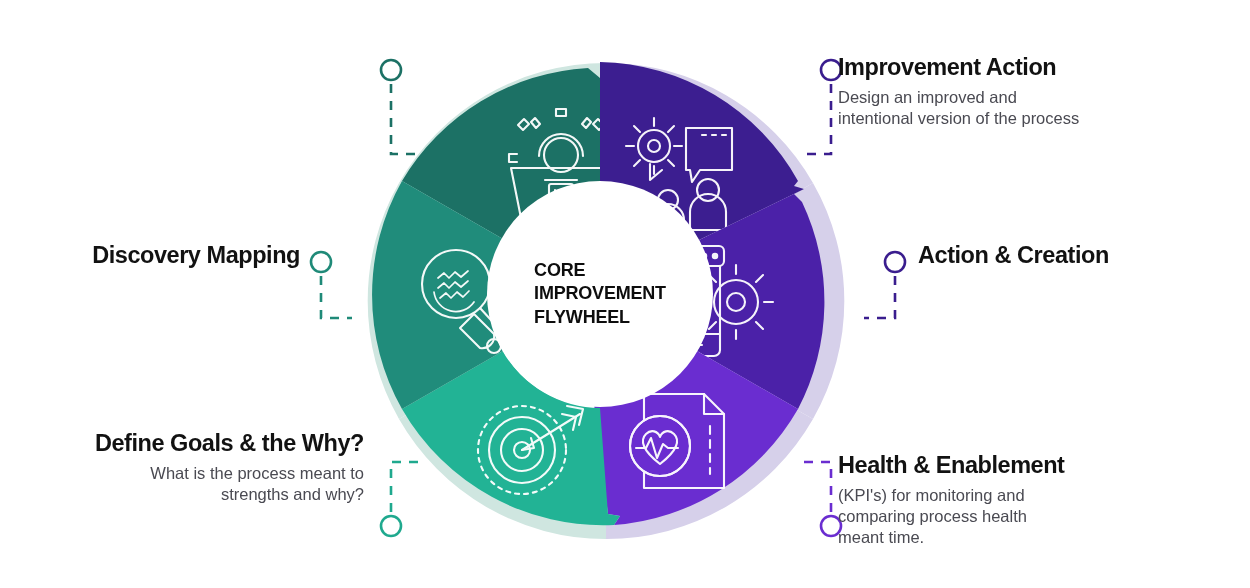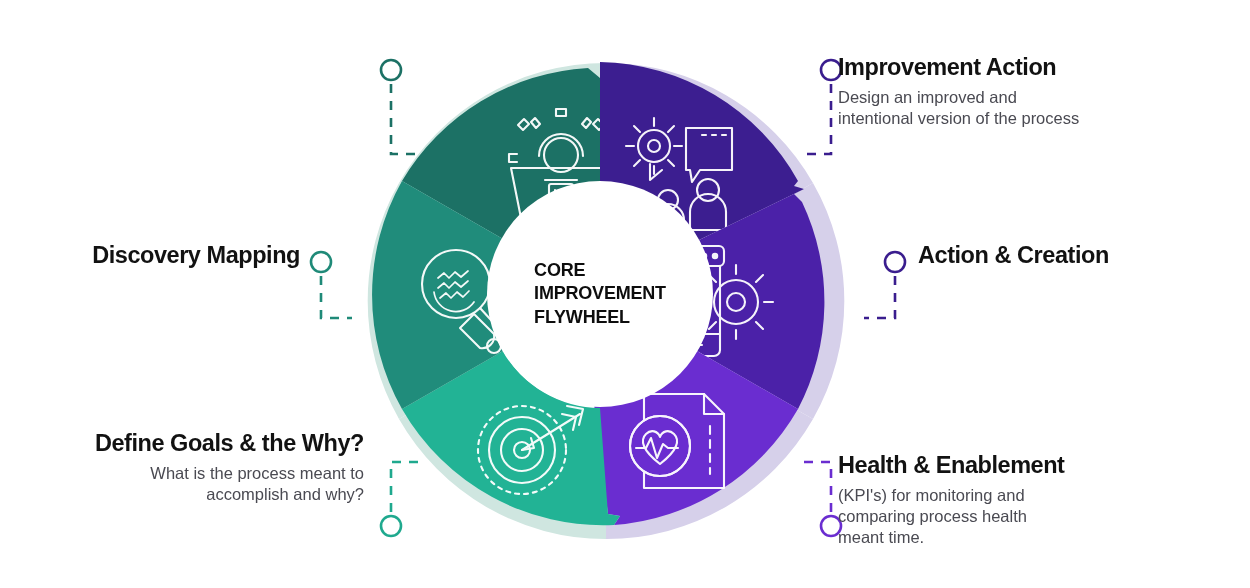--- a/index.html
+++ b/index.html
@@ -308,21 +308,21 @@
     <div class="label-title">Discovery Mapping</div>
   </div>
 
   <div class="label-block align-left" id="lbl-action">
     <div class="label-title">Action &amp; Creation</div>
   </div>
 
   <div class="label-block align-right" id="lbl-define">
     <div class="label-title">Define Goals &amp; the Why?</div>
     <div class="label-desc">What is the process meant to
-accomplish and why?</div>
+strengths and why?</div>
   </div>
 
   <div class="label-block align-left" id="lbl-health">
     <div class="label-title">Health &amp; Enablement</div>
     <div class="label-desc">(KPI's) for monitoring and
 comparing process health
 meant time.</div>
   </div>
 
 </div>

